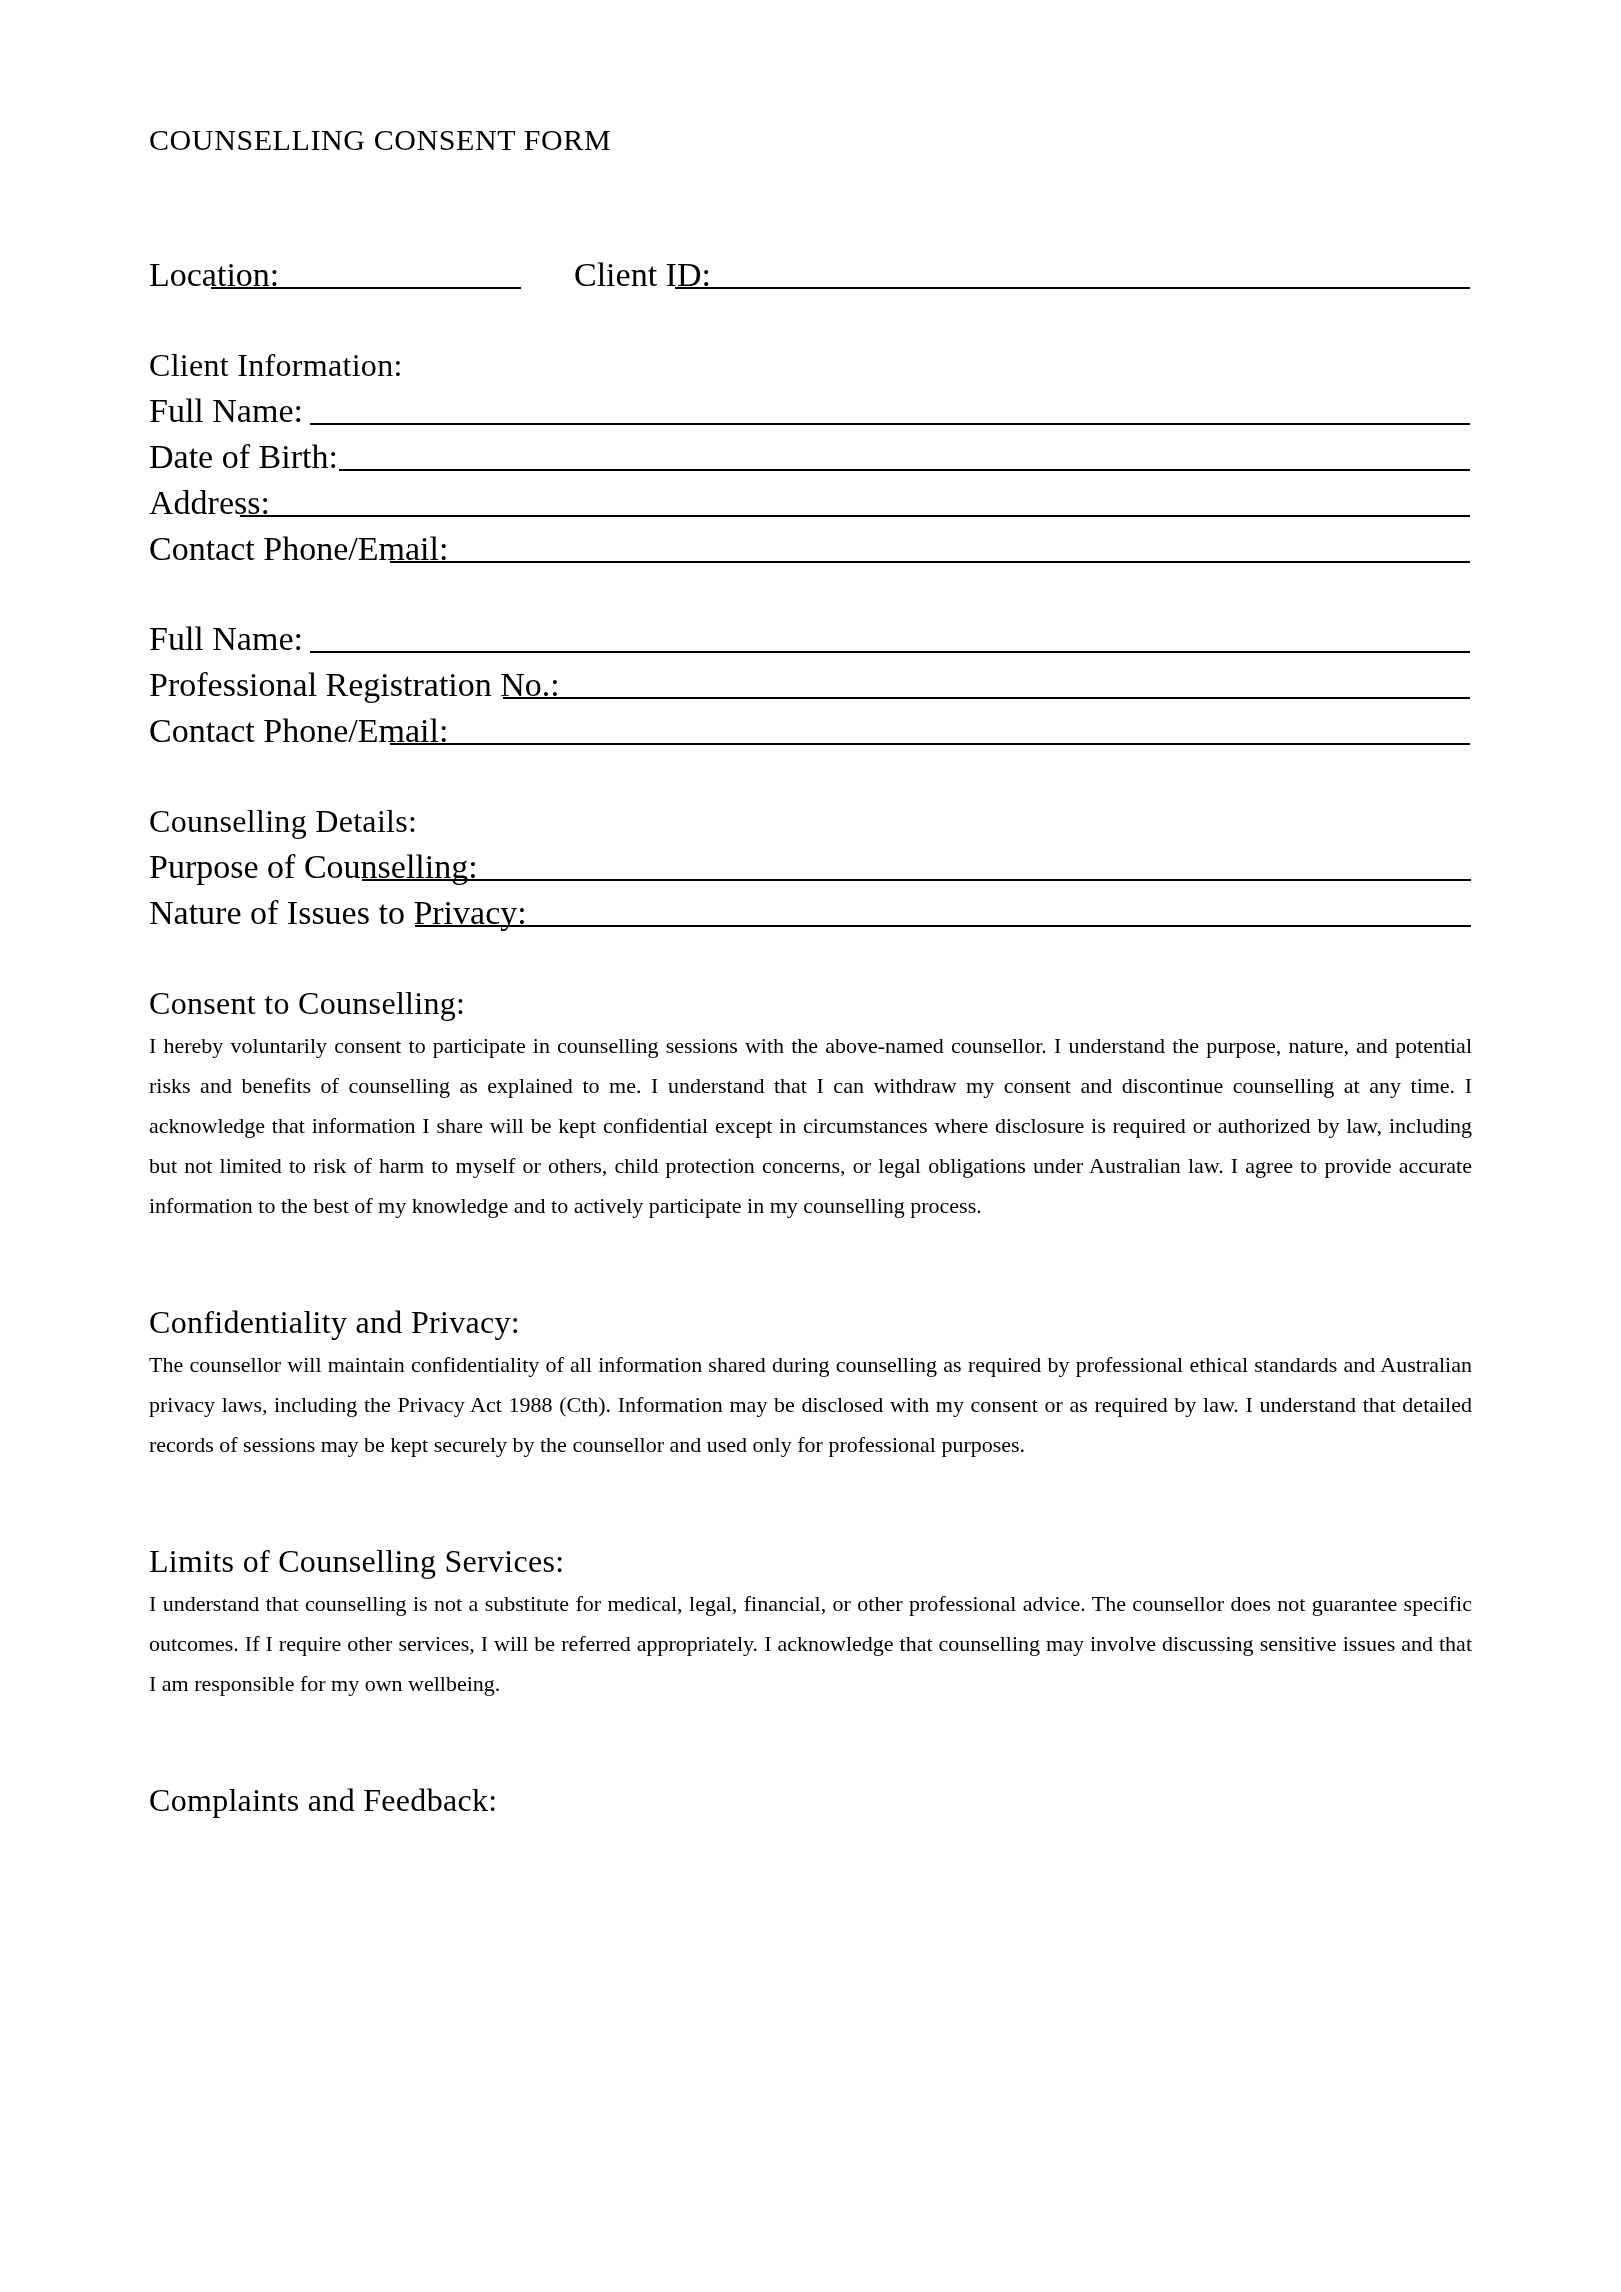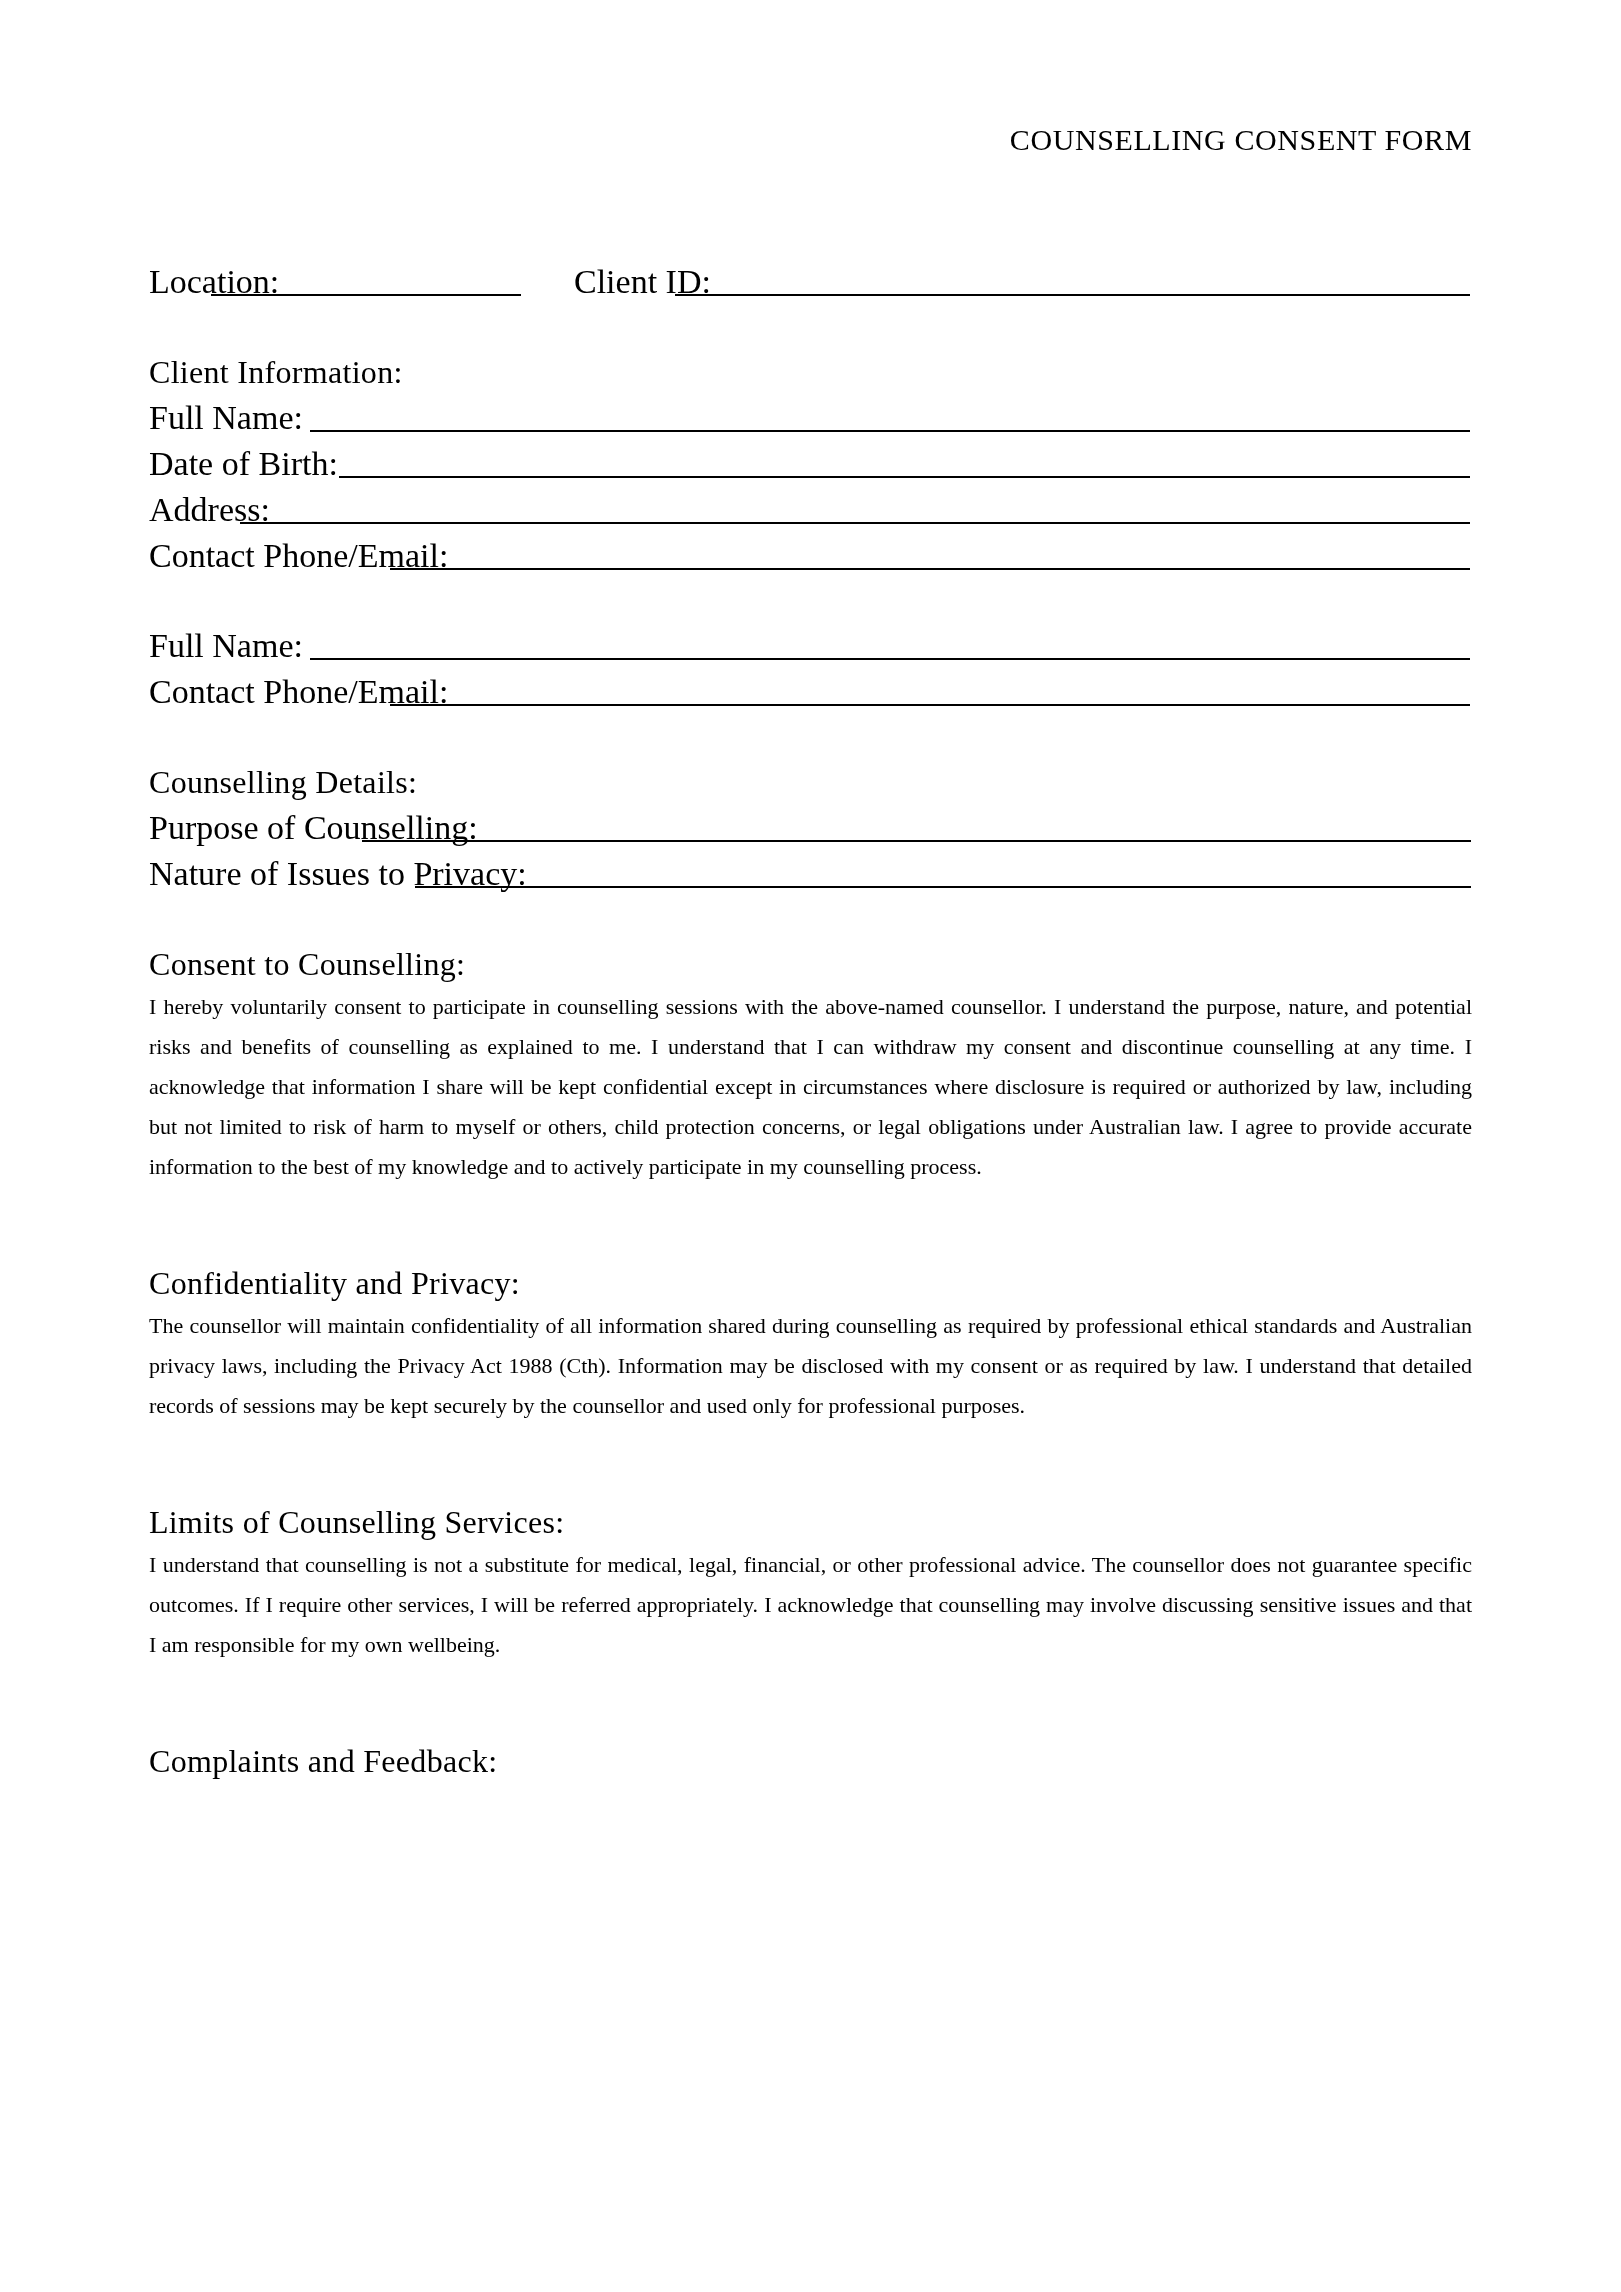--- a/index.html
+++ b/index.html
@@ -27,25 +27,25 @@
 
   .content {
     position: absolute;
     left: 149px;
     top: 0;
     width: 1323px;
   }
 
   
   .doc-title {
-    text-align: right;
+    text-align: left;
     font-size: 30px;
     letter-spacing: 0.6px;
     margin-top: 122px;
-    margin-bottom: 7px;
+    margin-bottom: 0;
     font-weight: normal;
     line-height: 1.2;
   }
 
   
   .field-row {
     position: relative;
     height: 46px;
     line-height: 46px;
     font-size: 34px;
@@ -123,20 +123,24 @@
     </div>
 
     <div class="spacer-md"></div>
 
 
     <div class="field-row">
       <span class="field-label">Full Name:</span>
       <span class="rule" style="left:161px; width:1160px;"></span>
     </div>
 
+    <div class="field-row">
+      <span class="field-label">Professional Registration No.:</span>
+      <span class="rule" style="left:354px; width:967px;"></span>
+    </div>
 
     <div class="field-row">
       <span class="field-label">Contact Phone/Email:</span>
       <span class="rule" style="left:241px; width:1080px;"></span>
     </div>
 
     <div class="spacer-md"></div>
 
     <div class="section-heading">Counselling Details:</div>
 

